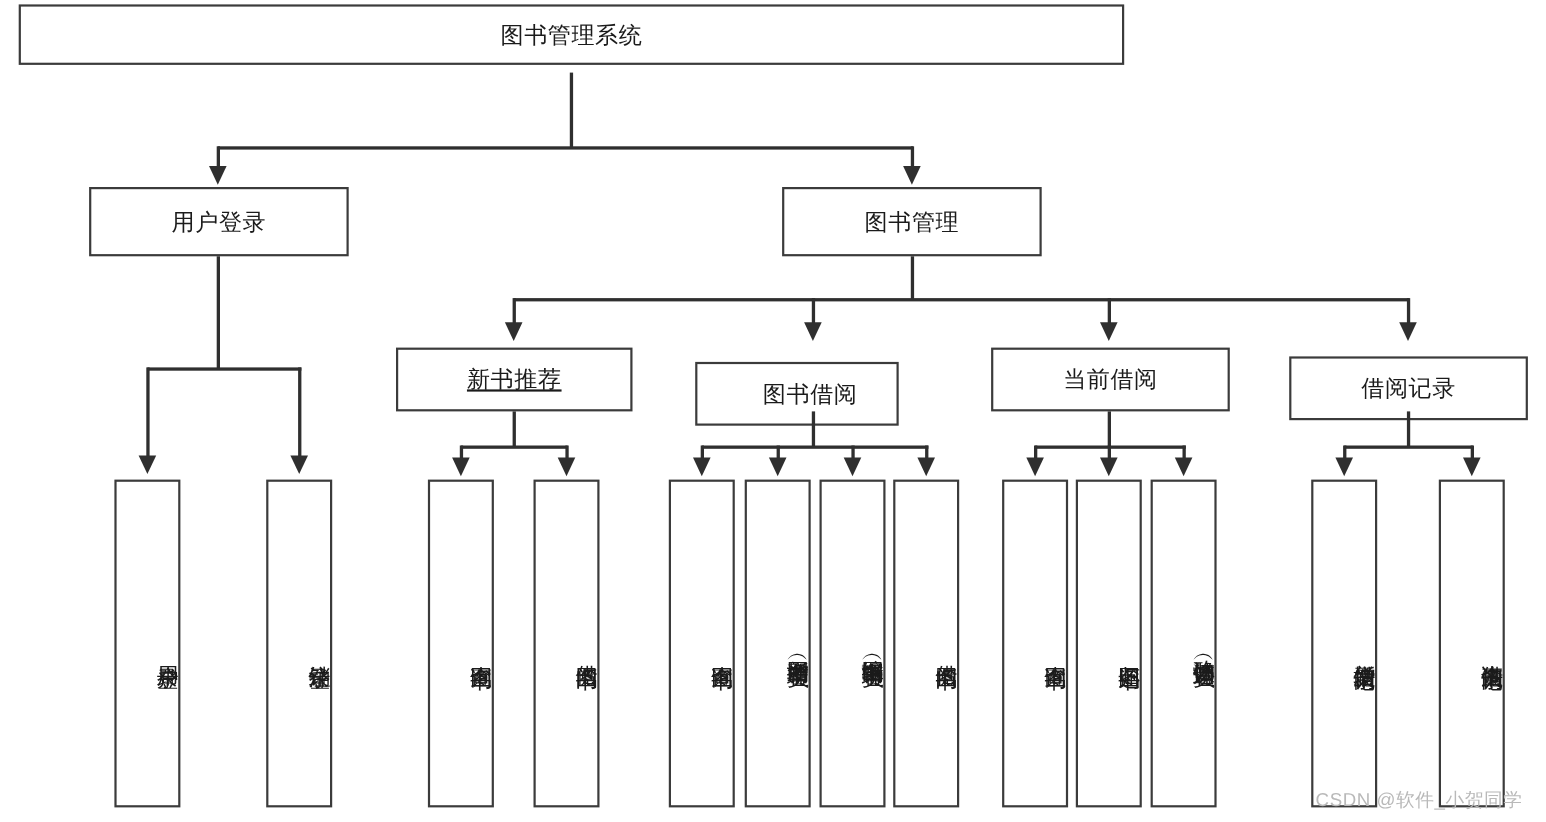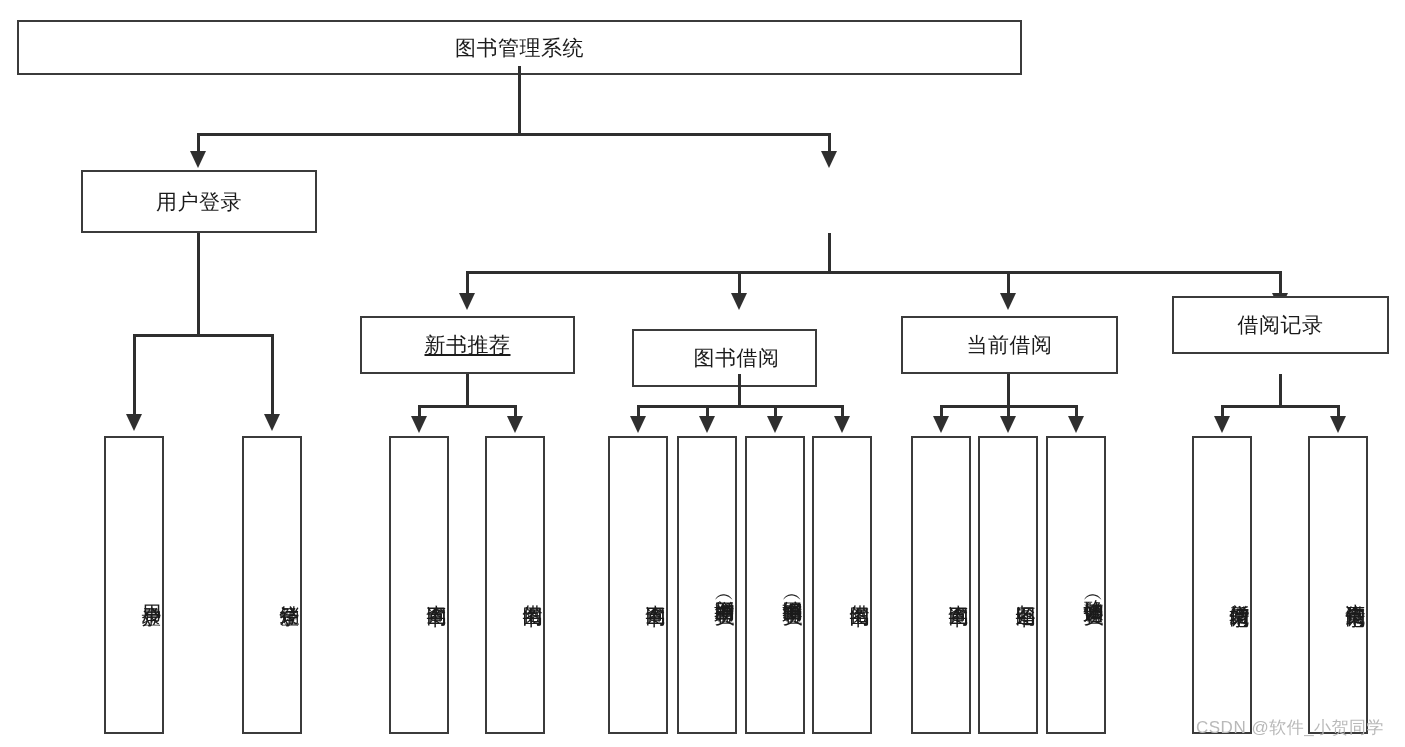--- a/index.html
+++ b/index.html
@@ -68,34 +68,35 @@
     white-space: nowrap;
     letter-spacing: 0.5px;
     text-align: center;
   }
 </style>
 </head>
 <body>
 
 <div id="canvas">
 
-  <div class="node horiz node-title" style="left:17px; top:20px; width:1005px; height:55px;">图书管理系统</div>
+  <div class="node horiz node-title" style="left:17px; top:4px; width:1005px; height:55px;">图书管理系统</div>
 
   <div class="conn v" style="left:518px; top:66px; height:68px;"></div>
 
   <div class="conn h" style="left:198px; top:133px; width:632px;"></div>
 
   <div class="conn v" style="left:197px; top:133px; height:22px;"></div>
   <div class="arrow" style="left:190px; top:151px;"></div>
 
   <div class="conn v" style="left:828px; top:133px; height:22px;"></div>
   <div class="arrow" style="left:821px; top:151px;"></div>
 
   <div class="node horiz" style="left:81px; top:170px; width:236px; height:63px;">用户登录</div>
 
+  <div class="node horiz" style="left:711px; top:170px; width:236px; height:63px;">图书管理</div>
 
   <div class="conn v" style="left:197px; top:233px; height:102px;"></div>
   <div class="conn h" style="left:134px; top:334px; width:140px;"></div>
   <div class="conn v" style="left:133px; top:334px; height:84px;"></div>
   <div class="arrow" style="left:126px; top:414px;"></div>
   <div class="conn v" style="left:271px; top:334px; height:84px;"></div>
   <div class="arrow" style="left:264px; top:414px;"></div>
 
   <div class="conn v" style="left:828px; top:233px; height:40px;"></div>
   <div class="conn h" style="left:467px; top:271px; width:814px;"></div>
@@ -104,21 +105,21 @@
   <div class="conn v" style="left:738px; top:271px; height:26px;"></div>
   <div class="arrow" style="left:731px; top:293px;"></div>
   <div class="conn v" style="left:1007px; top:271px; height:26px;"></div>
   <div class="arrow" style="left:1000px; top:293px;"></div>
   <div class="conn v" style="left:1279px; top:271px; height:26px;"></div>
   <div class="arrow" style="left:1272px; top:293px;"></div>
 
   <div class="node horiz" style="left:360px; top:316px; width:215px; height:58px;text-decoration:underline;">新书推荐</div>
   <div class="node horiz" style="left:632px; top:329px; width:185px; height:58px;padding-left:24px;">图书借阅</div>
   <div class="node horiz" style="left:901px; top:316px; width:217px; height:58px;">当前借阅</div>
-  <div class="node horiz" style="left:1172px; top:296px; width:217px; height:58px;">借阅记录</div>
+  <div class="node horiz" style="left:1172px; top:324px; width:217px; height:58px;">借阅记录</div>
 
   <div class="conn v" style="left:466px; top:374px; height:33px;"></div>
   <div class="conn h" style="left:419px; top:405px; width:97px;"></div>
   <div class="conn v" style="left:418px; top:405px; height:15px;"></div>
   <div class="arrow" style="left:411px; top:416px;"></div>
   <div class="conn v" style="left:514px; top:405px; height:15px;"></div>
   <div class="arrow" style="left:507px; top:416px;"></div>
 
   <div class="conn v" style="left:738px; top:374px; height:33px;"></div>
   <div class="conn h" style="left:638px; top:405px; width:206px;"></div>

